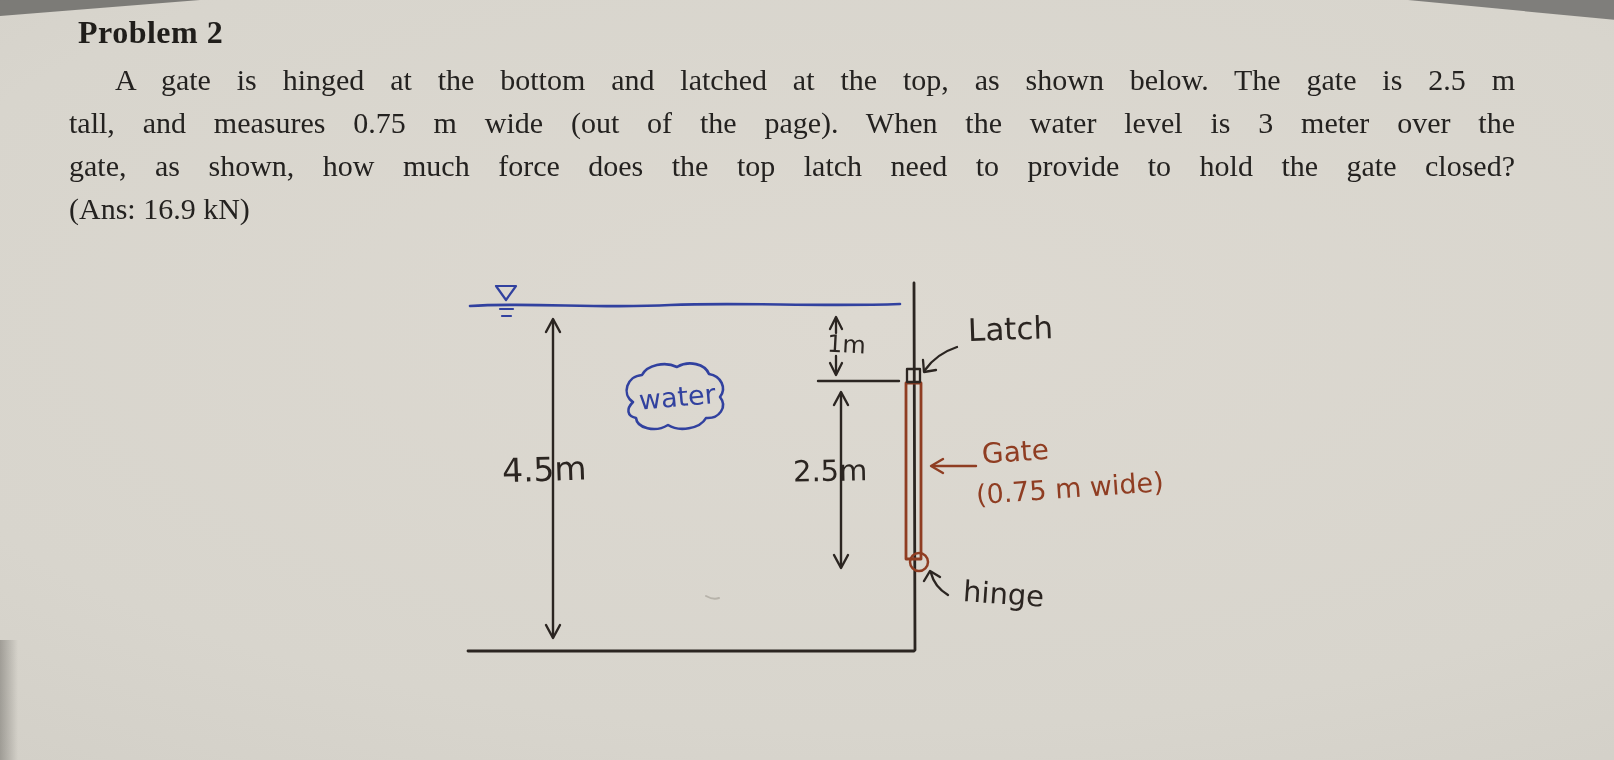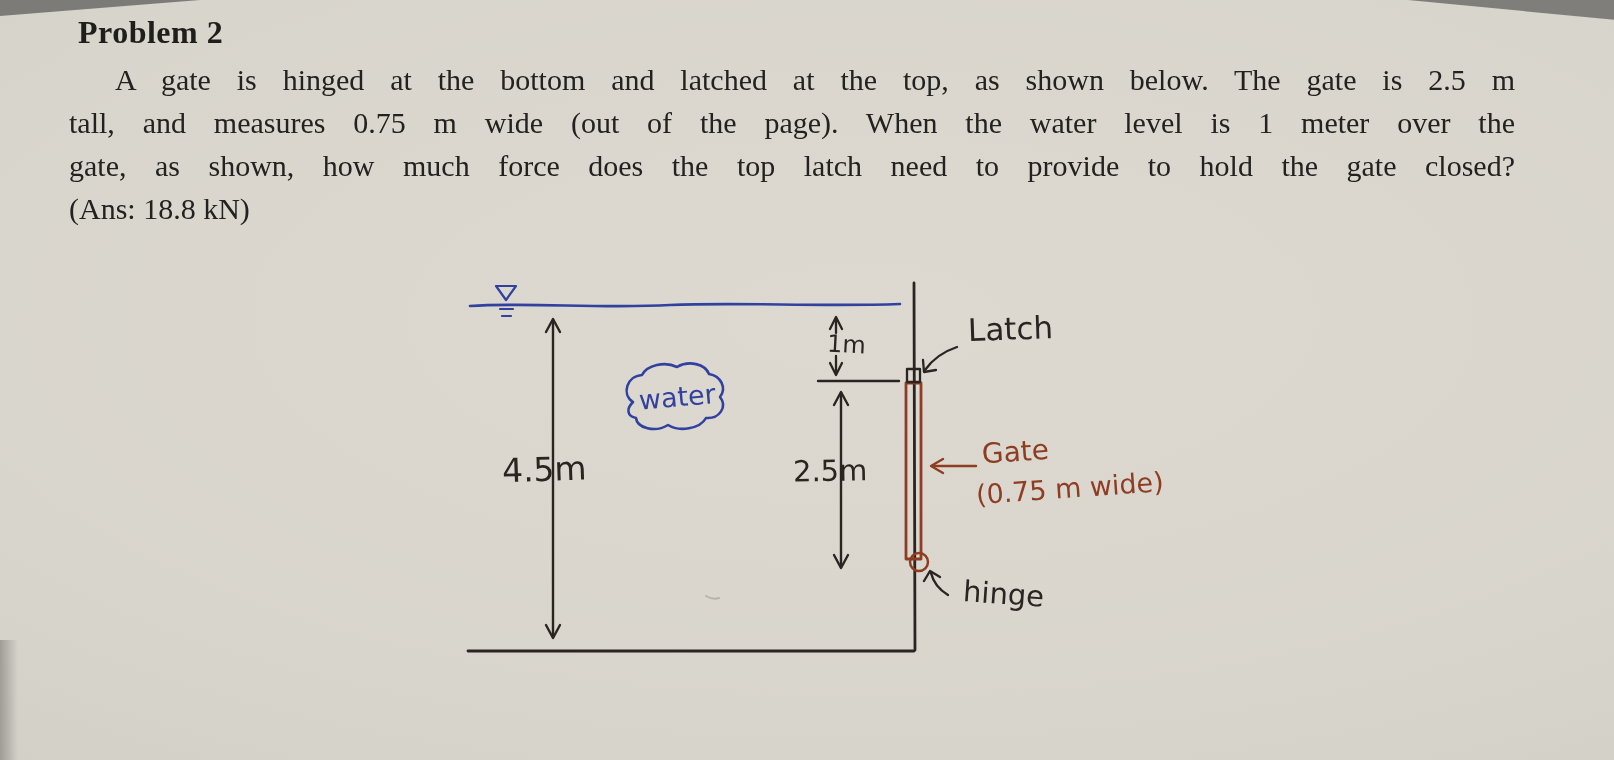--- a/index.html
+++ b/index.html
@@ -48,23 +48,23 @@
 
 <div class="photo">
   <div class="edge tl"></div>
   <div class="edge tr"></div>
   <div class="edge bl"></div>
 
   <div class="title"><span>Problem 2</span></div>
 
   <div class="para">
     <div class="jline indent">A gate is hinged at the bottom and latched at the top, as shown below. The gate is 2.5 m</div>
-    <div class="jline">tall, and measures 0.75 m wide (out of the page). When the water level is 1 meter over the</div>
+    <div class="jline">tall, and measures 0.75 m wide (out of the page). When the water level is 3 meter over the</div>
     <div class="jline">gate, as shown, how much force does the top latch need to provide to hold the gate closed?</div>
-    <div class="lastline">(Ans: 18.8 kN)</div>
+    <div class="lastline">(Ans: 16.9 kN)</div>
   </div>
 
   <svg class="diagram" width="1614" height="760" viewBox="0 0 1614 760">
 
     <g>
       <path class="pen-blue" stroke-width="2.6" d="M470 306 C 530 302, 600 309, 670 305 C 740 302, 820 307, 900 304"></path>
     </g>
     <g>
       <path class="pen-blue" stroke-width="2.2" d="M496 286 L516 286 L506 300 Z"></path>
       <path class="pen-blue" stroke-width="2.2" d="M500 309 H513 M502 316 H511"></path>

